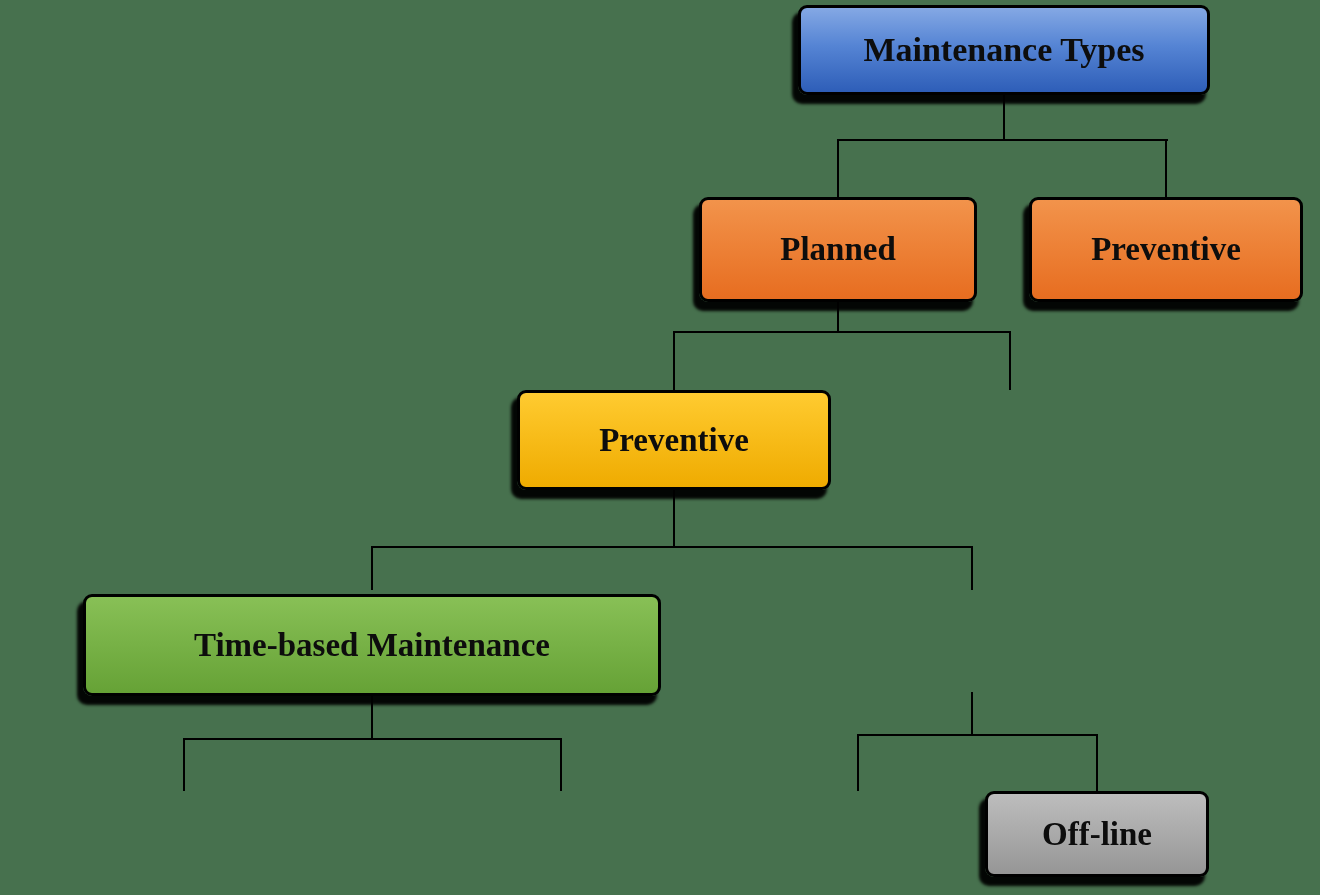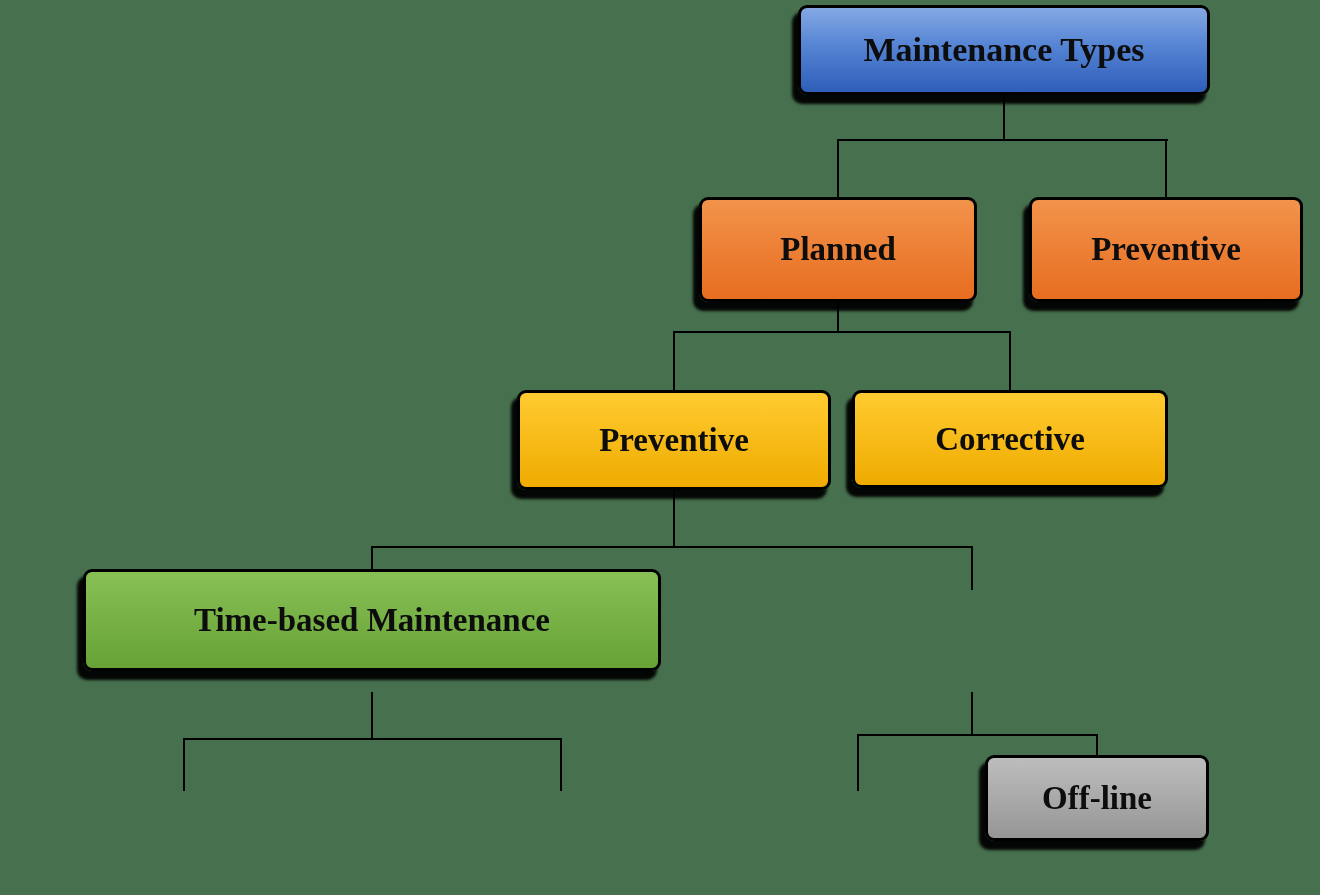--- a/index.html
+++ b/index.html
@@ -80,25 +80,22 @@
   <div class="node lvl2" style="left:699px; top:197px; width:278px; height:105px;">
     <span class="node-label">Planned</span>
   </div>
   <div class="node lvl2" style="left:1029px; top:197px; width:274px; height:105px;">
     <span class="node-label">Preventive</span>
   </div>
 
   <div class="node lvl3" style="left:517px; top:390px; width:314px; height:100px;">
     <span class="node-label">Preventive</span>
   </div>
-  <div class="node lvl3" style="left:852px; top:390px; width:316px; height:98px;">
-    <span class="node-label">Corrective</span>
-  </div>
 
-  <div class="node lvl4" style="left:83px; top:569px; width:578px; height:102px;">
+  <div class="node lvl4" style="left:83px; top:594px; width:578px; height:102px;">
     <span class="node-label">Time-based Maintenance</span>
   </div>
 
-  <div class="node lvl5" style="left:985px; top:755px; width:224px; height:86px;">
+  <div class="node lvl5" style="left:985px; top:791px; width:224px; height:86px;">
     <span class="node-label">Off-line</span>
   </div>
 
 </div>
 
 </body></html>

